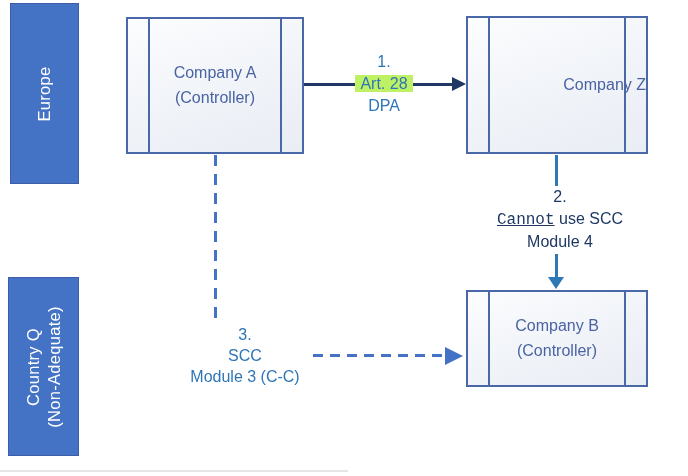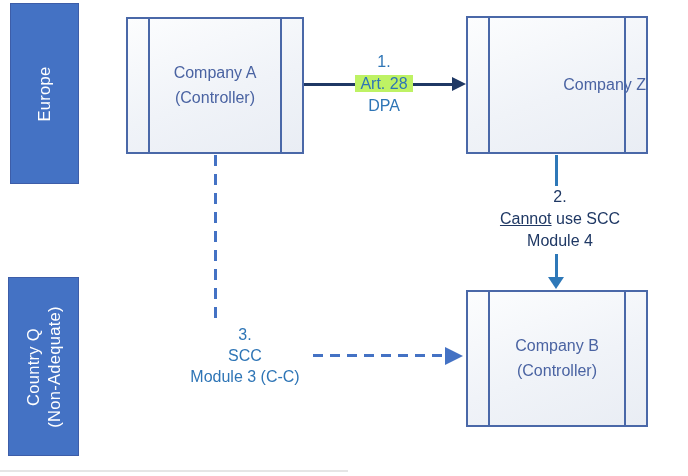--- a/index.html
+++ b/index.html
@@ -30,21 +30,21 @@
   .node .vline{
     position:absolute;top:0;bottom:0;width:2px;background:#4a68a8;
   }
   .node .vline.left{left:20px;}
   .node .vline.right{right:20px;}
   .node .txt{
     text-align:center;color:#4a63a2;font-size:16px;line-height:1.55;
   }
   .node-a{left:126px;top:17px;width:178px;height:137px;}
   .node-z{left:466px;top:16px;width:182px;height:138px;justify-content:flex-end;}
-  .node-b{left:466px;top:290px;width:182px;height:137px;}
+  .node-b{left:466px;top:290px;width:182px;height:97px;}
 
   
   .edge1-line{position:absolute;left:304px;top:83px;width:150px;height:3px;background:#1F3864;}
   .edge1-head{
     position:absolute;left:452px;top:77px;width:0;height:0;
     border-left:14px solid #1F3864;border-top:7px solid transparent;border-bottom:7px solid transparent;
   }
   .edge1-label{
     position:absolute;left:329px;top:51px;width:110px;text-align:center;
     color:#2E75B6;font-size:16px;line-height:22px;
@@ -55,21 +55,21 @@
   .edge2-stub{position:absolute;left:555px;top:155px;width:2.5px;height:31px;background:#2E78B8;}
   .edge2-line{position:absolute;left:555px;top:254px;width:2.5px;height:24px;background:#2E78B8;}
   .edge2-head{
     position:absolute;left:548px;top:277px;width:0;height:0;
     border-top:12px solid #2E78B8;border-left:8px solid transparent;border-right:8px solid transparent;
   }
   .edge2-label{
     position:absolute;left:480px;top:186px;width:160px;text-align:center;
     color:#1F3864;font-size:16px;line-height:22px;
   }
-  .edge2-label .u{text-decoration:underline;}
+  .edge2-label .u{text-decoration:underline;font-family:Liberation Mono, monospace;}
 
   
   .edge3-vdash{
     position:absolute;left:214px;top:155px;width:3px;height:163px;
     background:repeating-linear-gradient(to bottom,#4472C4 0 11px,transparent 11px 19px);
   }
   .edge3-hdash{
     position:absolute;left:313px;top:354px;width:133px;height:3px;
     background:repeating-linear-gradient(to right,#4472C4 0 10px,transparent 10px 17px);
   }

